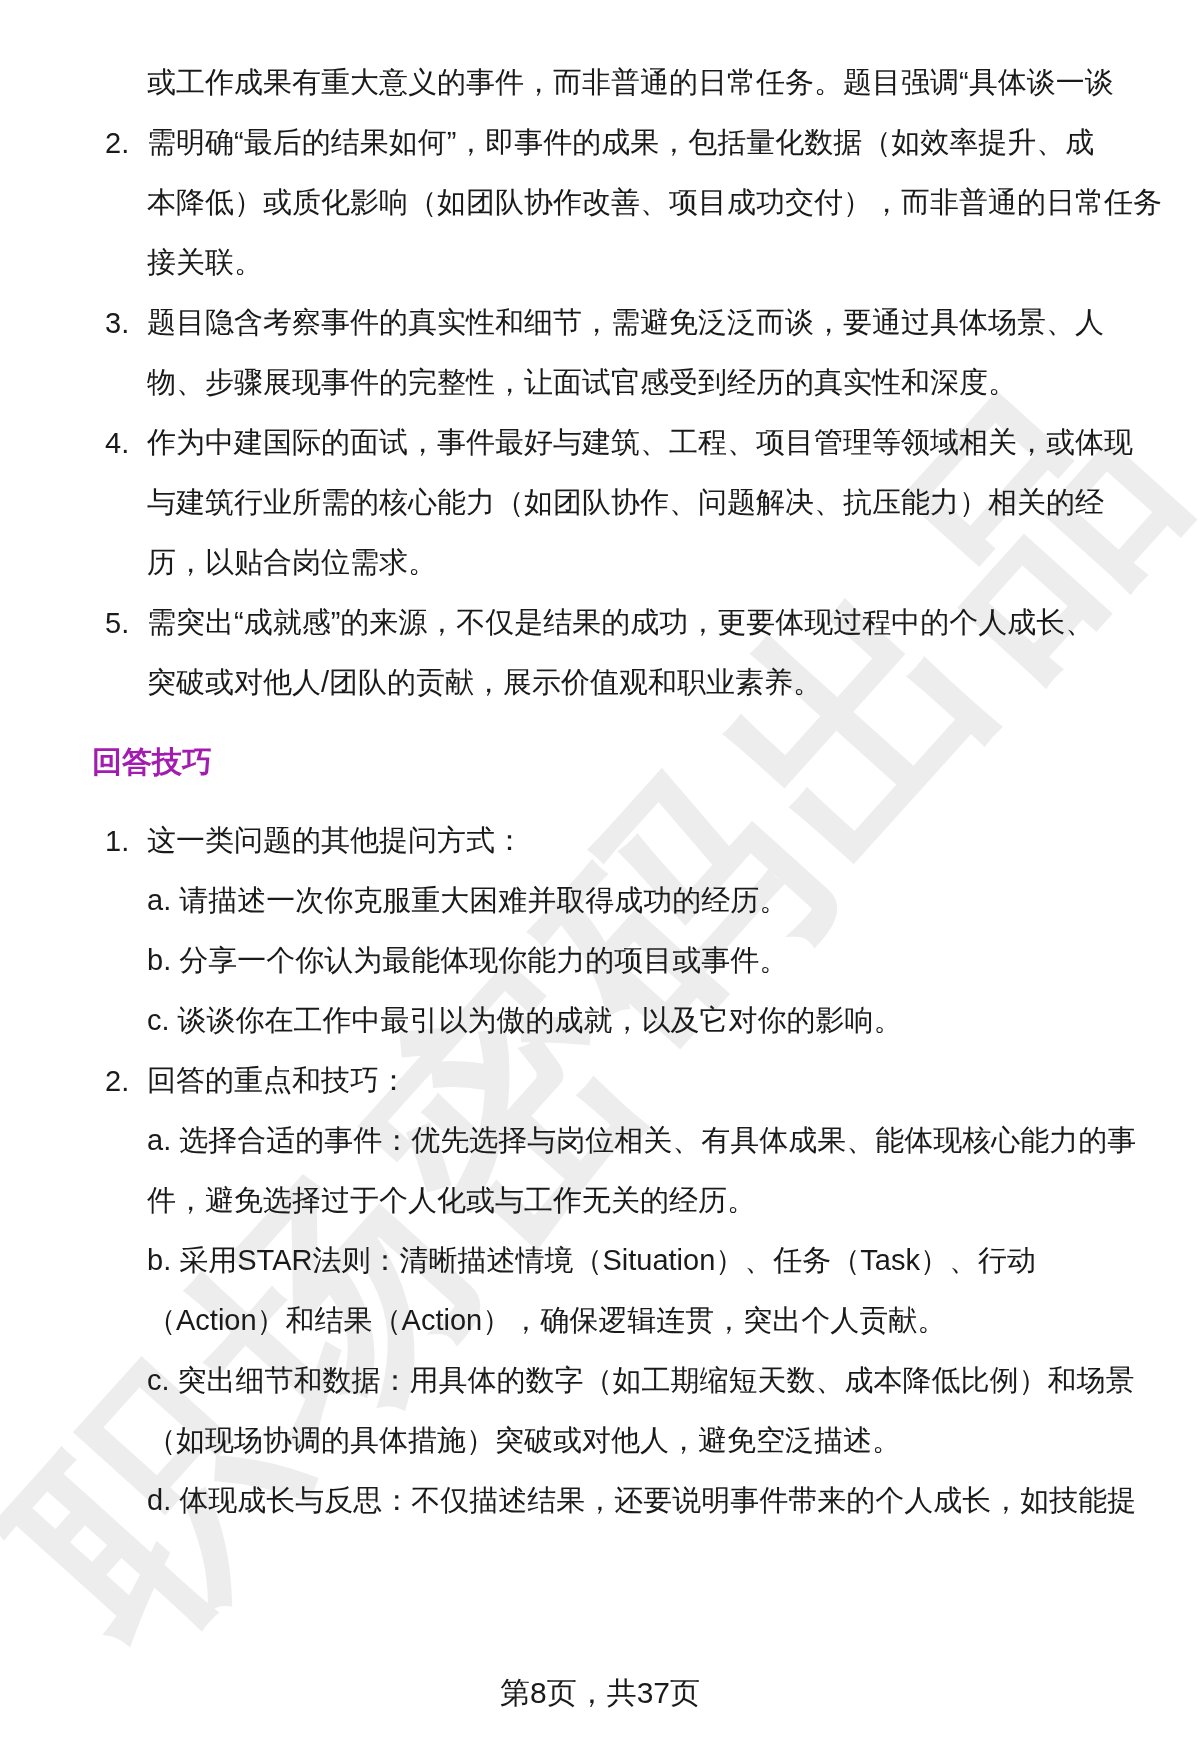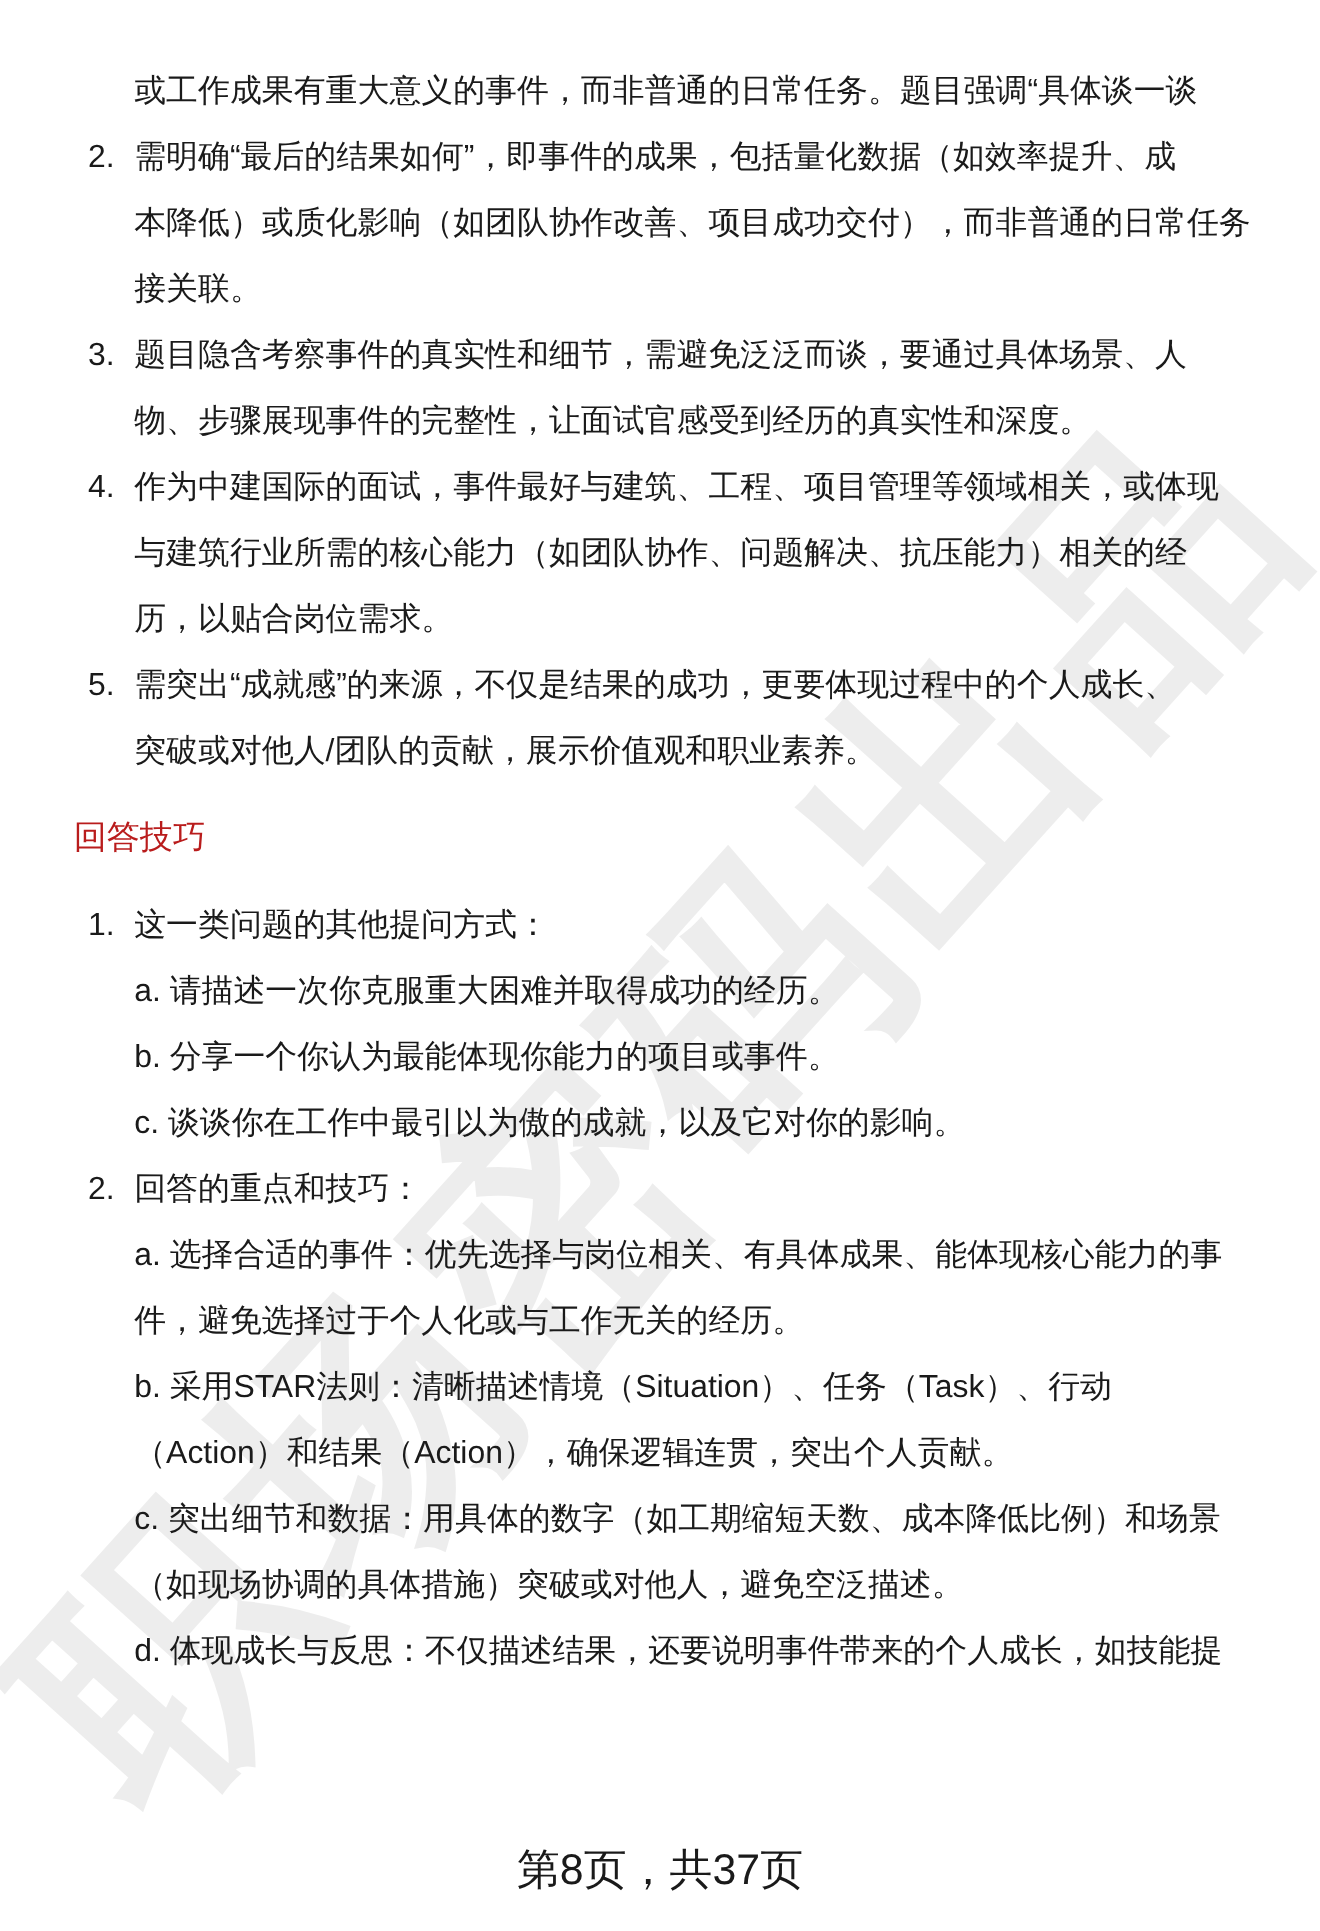--- a/index.html
+++ b/index.html
@@ -31,21 +31,21 @@
     letter-spacing: 14px;
     color: #000000;
     opacity: 0.065;
     transform: rotate(-48deg);
     white-space: nowrap;
     pointer-events: none;
     z-index: 0;
   }
   .content {
     position: absolute;
-    left: 80px;
+    left: 105px;
     top: 53px;
     width: 1090px;
     z-index: 1;
   }
   .line {
     display: flex;
     height: 60px;
     align-items: center;
     font-size: 29px;
     white-space: nowrap;
@@ -55,31 +55,31 @@
     width: 42px;
   }
   .txt {
     flex: 0 0 auto;
   }
   .tips-heading {
     height: 60px;
     line-height: 60px;
     margin: 19px 0 19px -13px;
     font-size: 30px;
-    font-weight: normal;
-    color: #b91c1c;
+    font-weight: bold;
+    color: #a21caf;
     white-space: nowrap;
   }
   .footer {
     position: absolute;
     left: 0;
     top: 1673px;
     width: 1200px;
     text-align: center;
-    font-size: 39px;
+    font-size: 30px;
     color: #1a1a1a;
     z-index: 1;
   }
 </style>
 </head>
 <body>
 
 <div class="page">
 
   <div class="watermark">职场密码出品</div>

